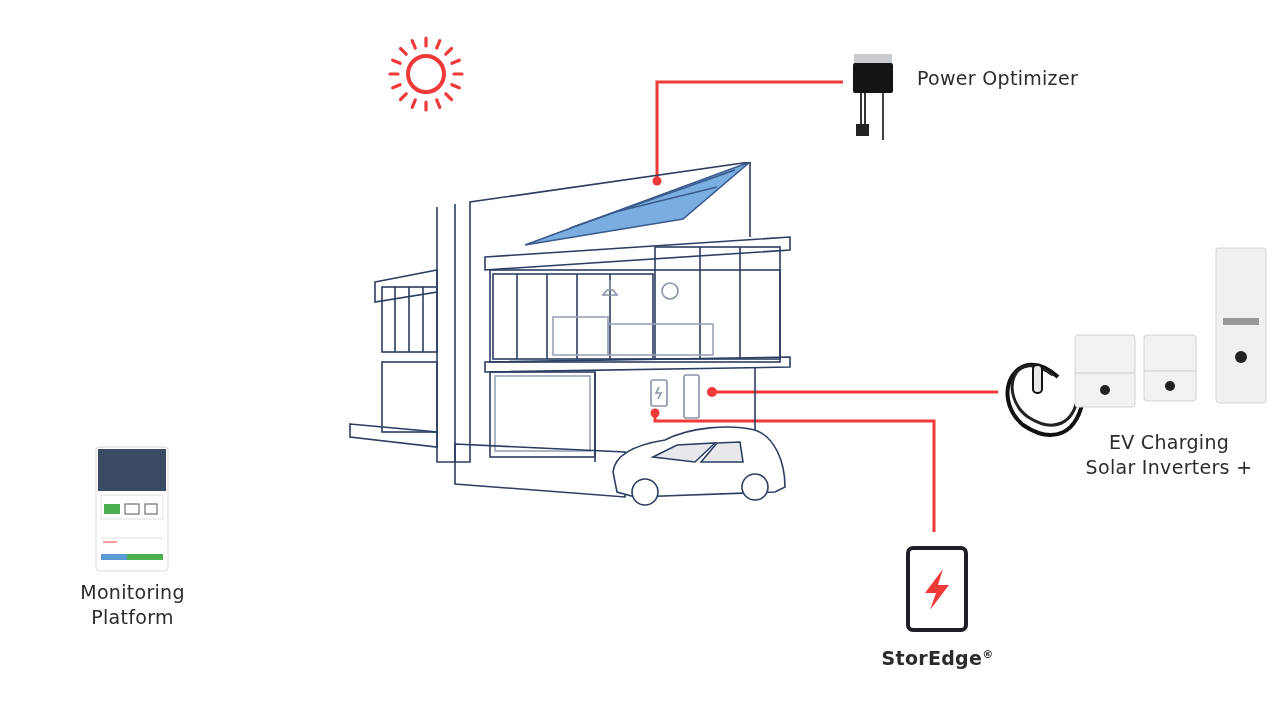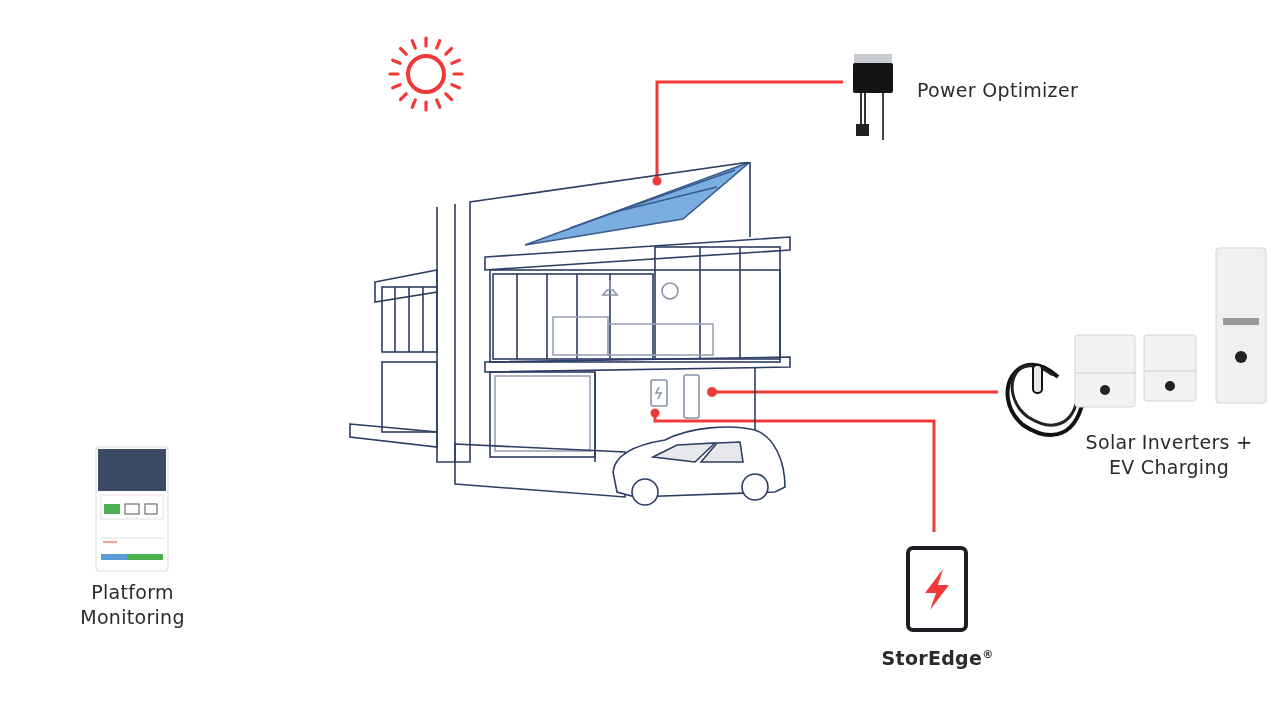--- a/index.html
+++ b/index.html
@@ -53,21 +53,21 @@
 <div class="abs" style="left:850px;top:52px;">
   <svg width="46" height="92" viewBox="0 0 46 92">
     <rect x="4" y="2" width="38" height="9" fill="#c9ccd0"></rect>
     <rect x="3" y="11" width="40" height="30" rx="2" fill="#141414"></rect>
     <line x1="11" y1="41" x2="11" y2="82" stroke="#333" stroke-width="2"></line>
     <line x1="15" y1="41" x2="15" y2="82" stroke="#333" stroke-width="2"></line>
     <line x1="33" y1="41" x2="33" y2="88" stroke="#444" stroke-width="2"></line>
     <rect x="6" y="72" width="13" height="12" fill="#222"></rect>
   </svg>
 </div>
-<div class="abs label" style="left:917px;top:78px;">Power Optimizer</div>
+<div class="abs label" style="left:917px;top:66px;">Power Optimizer</div>
 
 <div class="abs" style="left:345px;top:162px;">
   <svg width="455" height="345" viewBox="0 0 455 345">
     <g fill="none" stroke="#2c3e63" stroke-width="1.6">
 
       <polygon points="180,83 405,0 338,57" fill="#7aaee0" stroke="#3a5a8c"></polygon>
       <line x1="225" y1="66" x2="390" y2="8" stroke="#3a5a8c"></line>
       <line x1="270" y1="50" x2="372" y2="25" stroke="#3a5a8c"></line>
 
       <polyline points="92,45 92,300 125,300 125,40 405,0 405,75"></polyline>
@@ -128,22 +128,22 @@
     <circle cx="107" cy="145" r="5" fill="#222"></circle>
     <rect x="146" y="90" width="52" height="66" rx="3" fill="#f2f2f2" stroke="#d4d4d4"></rect>
     <line x1="146" y1="126" x2="198" y2="126" stroke="#cfcfcf"></line>
     <circle cx="172" cy="141" r="5" fill="#222"></circle>
     <rect x="218" y="3" width="50" height="155" rx="3" fill="#f0f0f0" stroke="#d4d4d4"></rect>
     <rect x="225" y="73" width="36" height="7" fill="#999"></rect>
     <circle cx="243" cy="112" r="6" fill="#222"></circle>
   </svg>
 </div>
 <div class="abs label center" style="left:1074px;top:430px;width:190px;">
+  <div>EV Charging</div>
   <div>Solar Inverters +</div>
-  <div>EV Charging</div>
 </div>
 
 <div class="abs" style="left:905px;top:545px;">
   <svg width="64" height="88" viewBox="0 0 64 88">
     <rect x="3" y="3" width="58" height="82" rx="5" fill="#ffffff" stroke="#1e1e24" stroke-width="4"></rect>
     <polygon points="38,24 20,48 31,48 25,65 44,40 33,40" fill="#f03a3a"></polygon>
   </svg>
 </div>
 <div class="abs label center" style="left:870px;top:646px;width:135px;font-weight:bold;">
   <span>StorEdge</span><sup style="font-size:11px;">®</sup>
@@ -157,15 +157,15 @@
     <rect x="9" y="58" width="16" height="10" fill="#4caf50"></rect>
     <rect x="30" y="58" width="14" height="10" fill="#ffffff" stroke="#555"></rect>
     <rect x="50" y="58" width="12" height="10" fill="#ffffff" stroke="#555"></rect>
     <line x1="6" y1="92" x2="68" y2="92" stroke="#e0e0e0"></line>
     <line x1="8" y1="96" x2="22" y2="96" stroke="#f03a3a"></line>
     <rect x="6" y="108" width="26" height="6" fill="#5b9bd5"></rect>
     <rect x="32" y="108" width="36" height="6" fill="#4caf50"></rect>
   </svg>
 </div>
 <div class="abs label center" style="left:55px;top:580px;width:155px;">
+  <div>Monitoring</div>
   <div>Platform</div>
-  <div>Monitoring</div>
 </div>
 
 </body></html>

